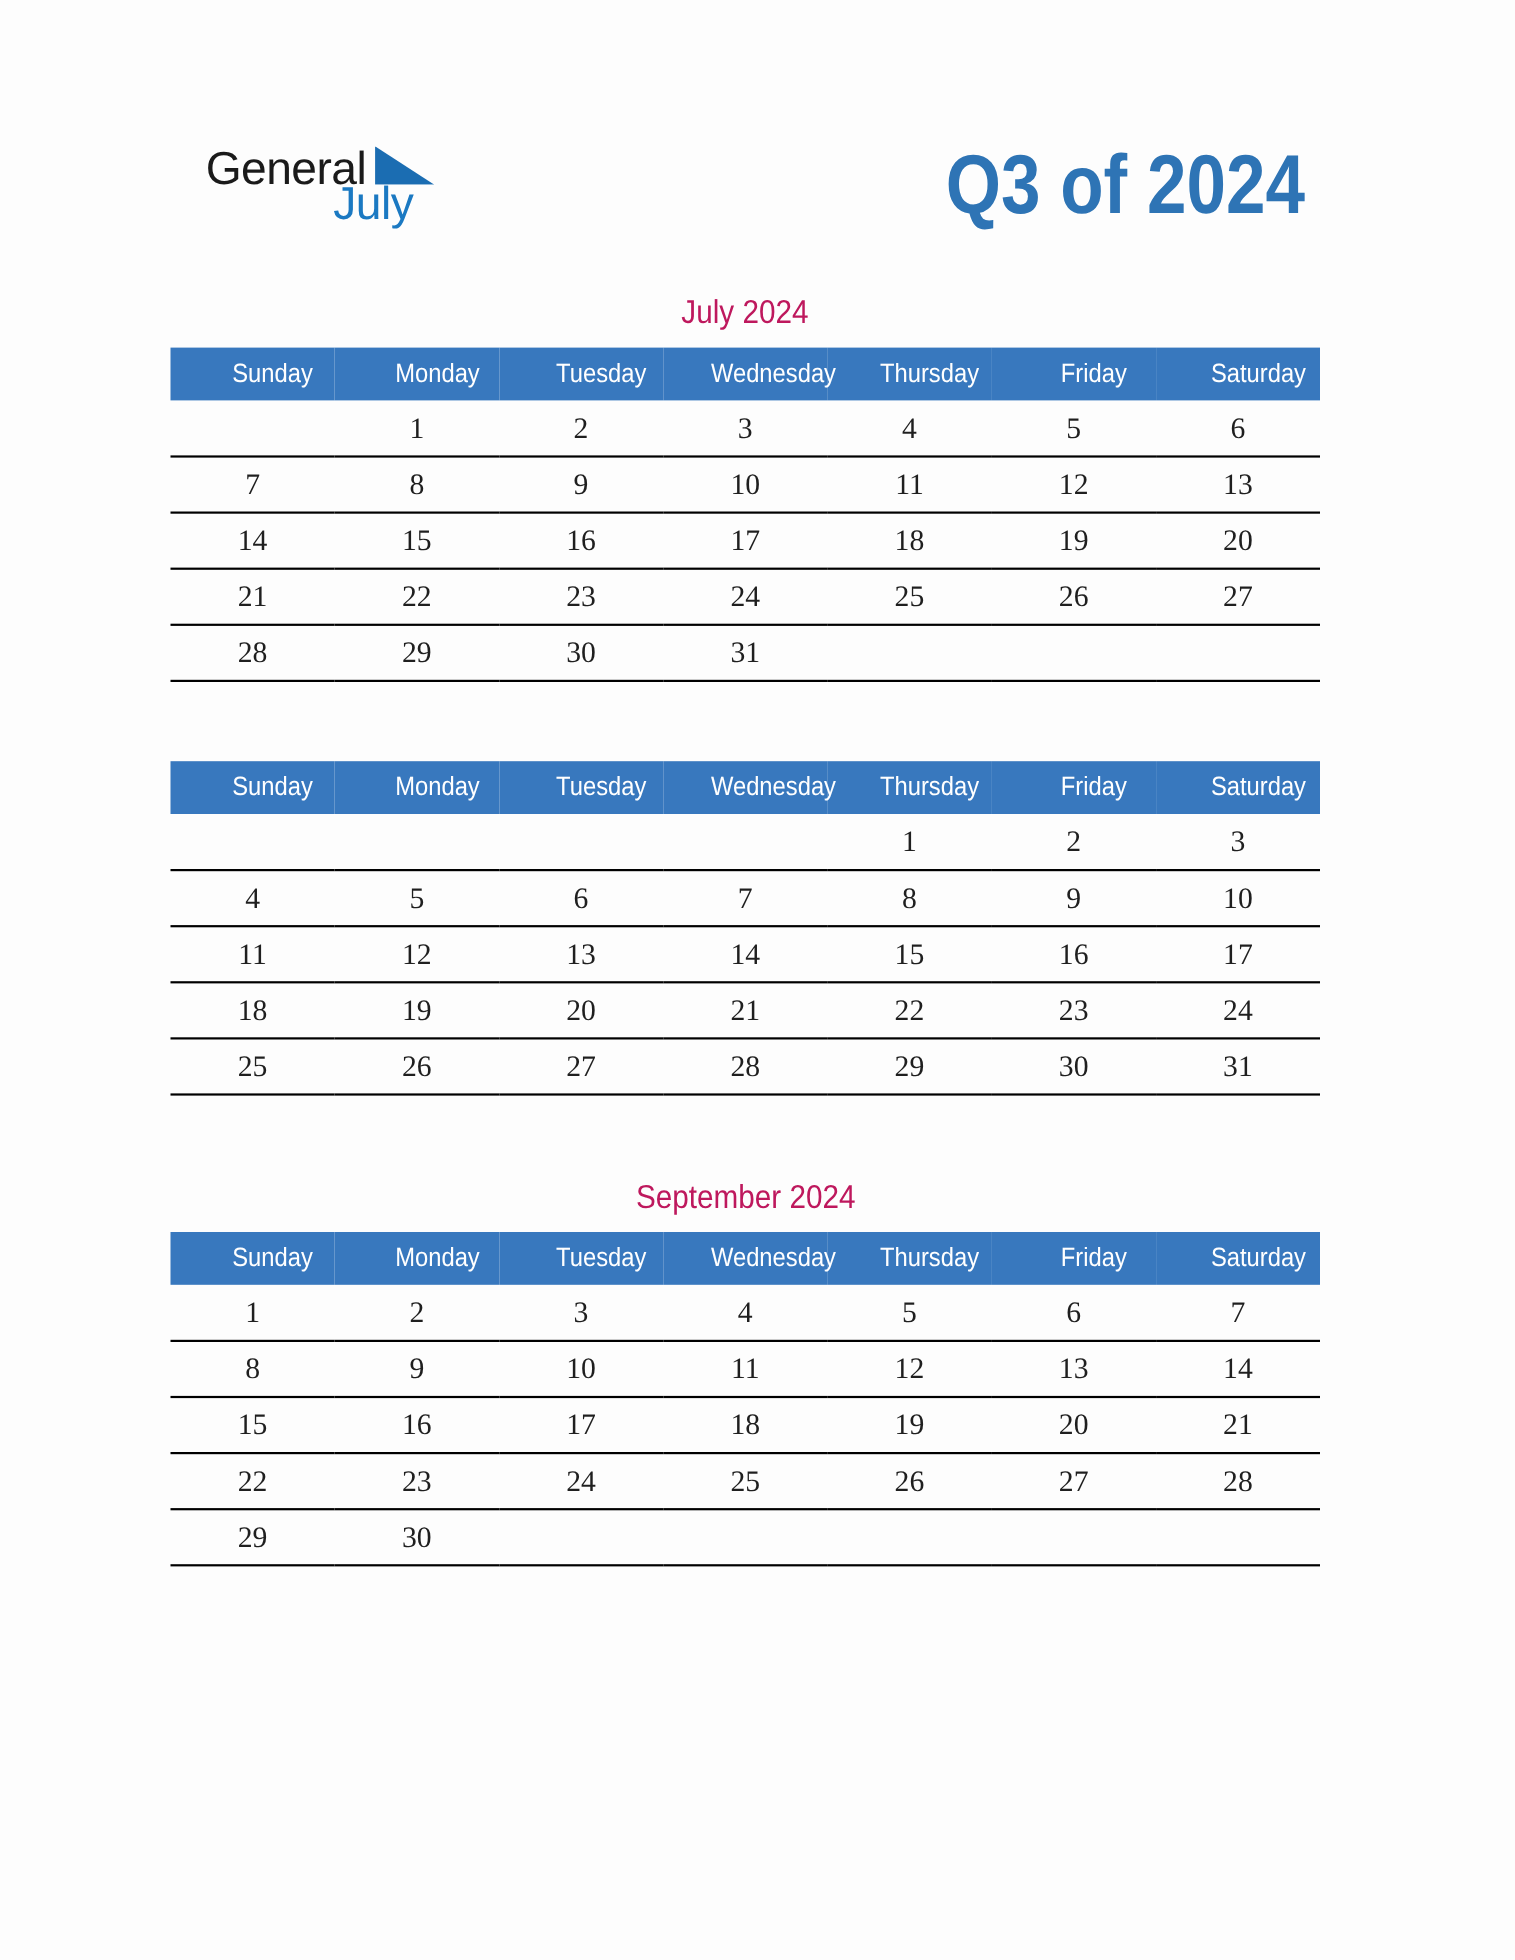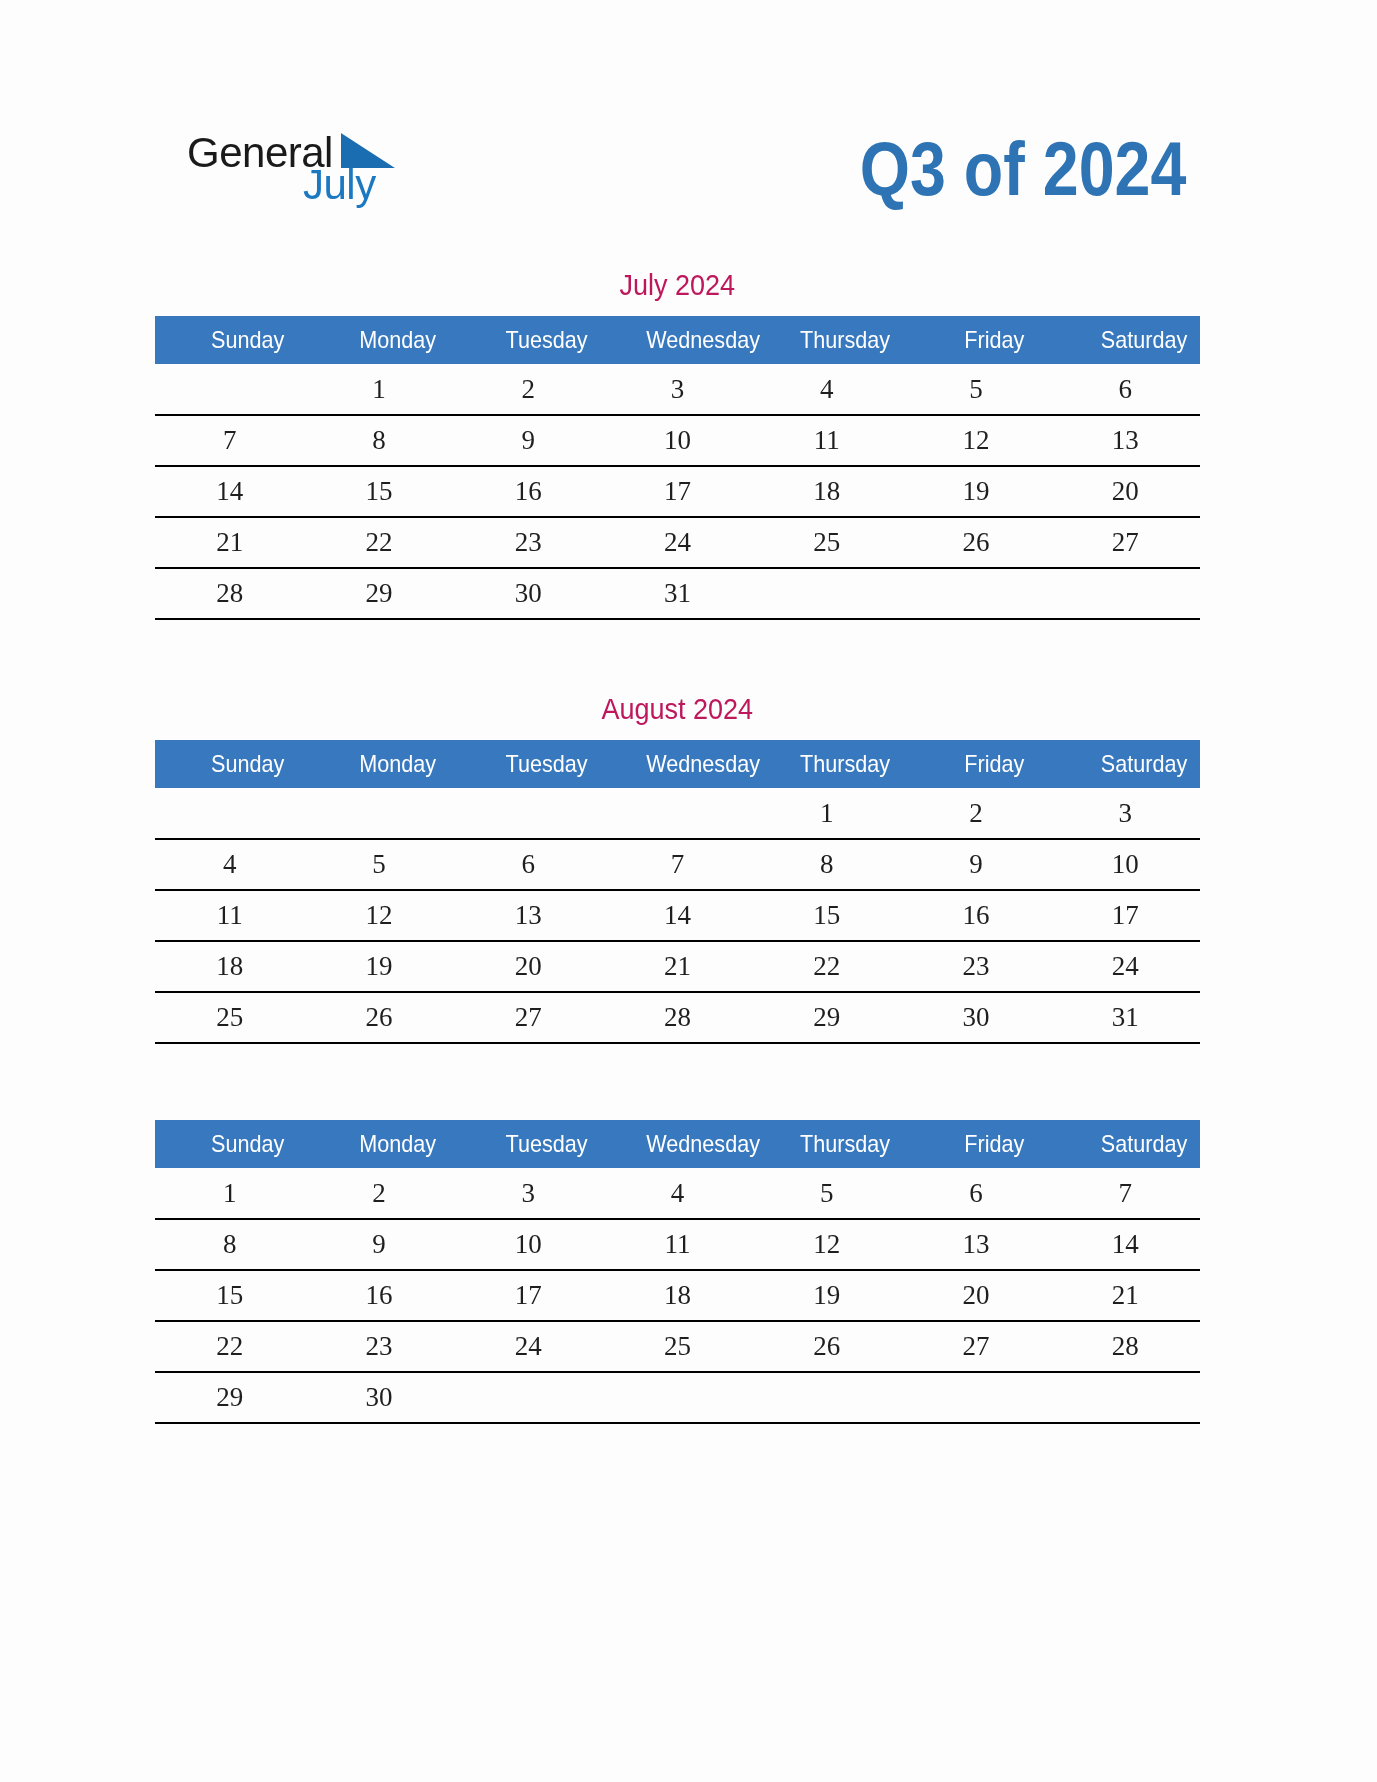--- a/index.html
+++ b/index.html
@@ -142,100 +142,100 @@
             <td>31</td>
             <td></td>
             <td></td>
             <td></td>
           </tr>
         </tbody>
     </table>
   </section>
 
   <section class="month month-august">
+    <table class="cal">
+      <thead>
+        <tr>
+          <th><span>Sunday</span></th>
+          <th><span>Monday</span></th>
+          <th><span>Tuesday</span></th>
+          <th><span>Wednesday</span></th>
+          <th><span>Thursday</span></th>
+          <th><span>Friday</span></th>
+          <th><span>Saturday</span></th>
+        </tr>
+      </thead>
+      <tbody>
+          <tr>
+            <td></td>
+            <td></td>
+            <td></td>
+            <td></td>
+            <td>1</td>
+            <td>2</td>
+            <td>3</td>
+          </tr>
+          <tr>
+            <td>4</td>
+            <td>5</td>
+            <td>6</td>
+            <td>7</td>
+            <td>8</td>
+            <td>9</td>
+            <td>10</td>
+          </tr>
+          <tr>
+            <td>11</td>
+            <td>12</td>
+            <td>13</td>
+            <td>14</td>
+            <td>15</td>
+            <td>16</td>
+            <td>17</td>
+          </tr>
+          <tr>
+            <td>18</td>
+            <td>19</td>
+            <td>20</td>
+            <td>21</td>
+            <td>22</td>
+            <td>23</td>
+            <td>24</td>
+          </tr>
+          <tr>
+            <td>25</td>
+            <td>26</td>
+            <td>27</td>
+            <td>28</td>
+            <td>29</td>
+            <td>30</td>
+            <td>31</td>
+          </tr>
+        </tbody>
+    </table>
+  </section>
+
+  <section class="month month-september">
     <h2 class="month-title">
-      <span>August 2024</span>
+      <span>September 2024</span>
     </h2>
     <table class="cal">
       <thead>
         <tr>
           <th><span>Sunday</span></th>
           <th><span>Monday</span></th>
           <th><span>Tuesday</span></th>
           <th><span>Wednesday</span></th>
           <th><span>Thursday</span></th>
           <th><span>Friday</span></th>
           <th><span>Saturday</span></th>
         </tr>
       </thead>
       <tbody>
           <tr>
-            <td></td>
-            <td></td>
-            <td></td>
-            <td></td>
-            <td>1</td>
-            <td>2</td>
-            <td>3</td>
-          </tr>
-          <tr>
-            <td>4</td>
-            <td>5</td>
-            <td>6</td>
-            <td>7</td>
-            <td>8</td>
-            <td>9</td>
-            <td>10</td>
-          </tr>
-          <tr>
-            <td>11</td>
-            <td>12</td>
-            <td>13</td>
-            <td>14</td>
-            <td>15</td>
-            <td>16</td>
-            <td>17</td>
-          </tr>
-          <tr>
-            <td>18</td>
-            <td>19</td>
-            <td>20</td>
-            <td>21</td>
-            <td>22</td>
-            <td>23</td>
-            <td>24</td>
-          </tr>
-          <tr>
-            <td>25</td>
-            <td>26</td>
-            <td>27</td>
-            <td>28</td>
-            <td>29</td>
-            <td>30</td>
-            <td>31</td>
-          </tr>
-        </tbody>
-    </table>
-  </section>
-
-  <section class="month month-september">
-    <table class="cal">
-      <thead>
-        <tr>
-          <th><span>Sunday</span></th>
-          <th><span>Monday</span></th>
-          <th><span>Tuesday</span></th>
-          <th><span>Wednesday</span></th>
-          <th><span>Thursday</span></th>
-          <th><span>Friday</span></th>
-          <th><span>Saturday</span></th>
-        </tr>
-      </thead>
-      <tbody>
-          <tr>
             <td>1</td>
             <td>2</td>
             <td>3</td>
             <td>4</td>
             <td>5</td>
             <td>6</td>
             <td>7</td>
           </tr>
           <tr>
             <td>8</td>

